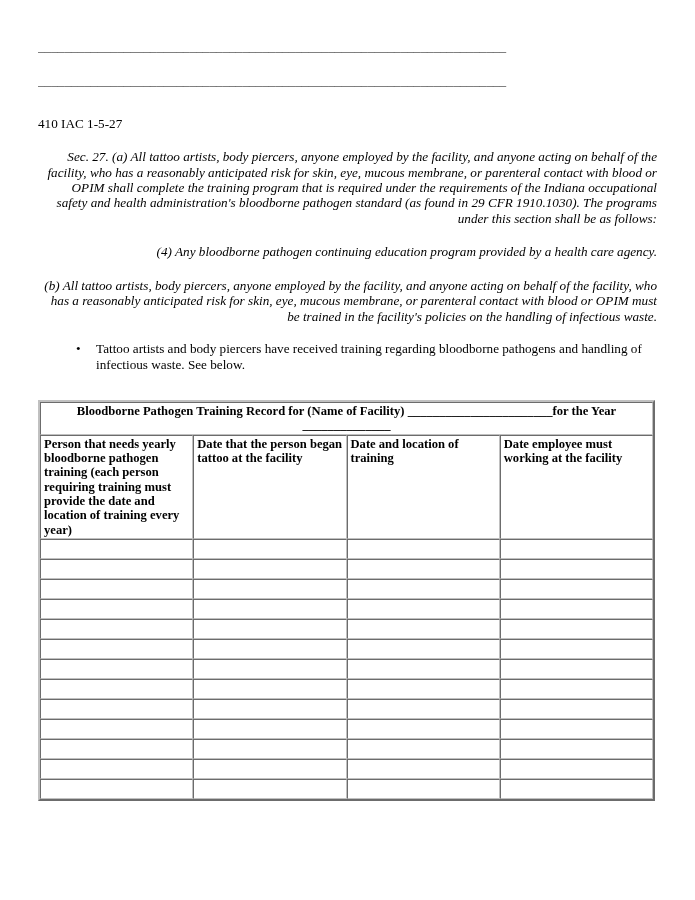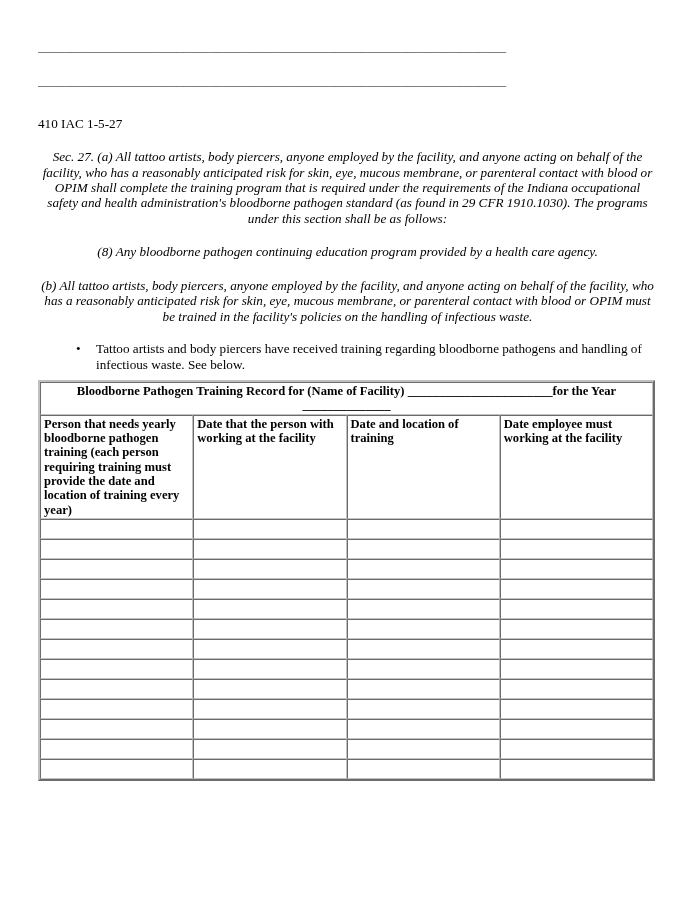--- a/index.html
+++ b/index.html
@@ -56,21 +56,21 @@
     line-height: 1.15;
     margin-top: 19px;
   }
 
   p.body-para {
     font-size: 13.2px;
     font-style: italic;
     line-height: 1.17;
     margin: 0;
     margin-top: 18px;
-    text-align: center;
+    text-align: right;
   }
 
   ul.bullets {
     margin: 0;
     margin-top: 17px;
     padding: 0;
     list-style: none;
   }
   ul.bullets li {
     position: relative;
@@ -82,21 +82,21 @@
   }
   ul.bullets li .bullet-dot {
     position: absolute;
     left: 38px;
     top: 0;
     font-size: 13.2px;
   }
 
   
   table.record-table {
-    margin-top: 8px;
+    margin-top: 28px;
     border-collapse: separate;
     border-spacing: 0;
     width: 617px;
     table-layout: fixed;
     background: #f9a8d4;
     border: 2px outset #c0c0c0;
     border-style: outset;
   }
   table.record-table td {
     border: 1px inset #c0c0c0;
@@ -140,40 +140,40 @@
 <div class="page">
   <div class="content">
 
     <div class="rule-line first">_______________________________________________________________________</div>
     <div class="rule-line second">_______________________________________________________________________</div>
 
     <div class="doc-id">410 IAC 1-5-27</div>
 
 
     <p class="body-para">Sec. 27. (a) All tattoo artists, body piercers, anyone employed by the facility, and anyone acting on behalf of the facility, who has a reasonably anticipated risk for skin, eye, mucous membrane, or parenteral contact with blood or OPIM shall complete the training program that is required under the requirements of the Indiana occupational safety and health administration's bloodborne pathogen standard (as found in 29 CFR 1910.1030). The programs under this section shall be as follows:</p>
-    <p class="body-para">(8) Any bloodborne pathogen continuing education program provided by a health care agency.</p>
+    <p class="body-para">(4) Any bloodborne pathogen continuing education program provided by a health care agency.</p>
     <p class="body-para">(b) All tattoo artists, body piercers, anyone employed by the facility, and anyone acting on behalf of the facility, who has a reasonably anticipated risk for skin, eye, mucous membrane, or parenteral contact with blood or OPIM must be trained in the facility's policies on the handling of infectious waste.</p>
 
     <ul class="bullets">
       <li>
         <span class="bullet-dot">•</span>
         <span>Tattoo artists and body piercers have received training regarding bloodborne pathogens and handling of infectious waste. See below.</span>
       </li>
     </ul>
 
     <table class="record-table">
       <tbody>
         <tr>
           <td class="title-cell" colspan="4">
             <span class="title-text">Bloodborne Pathogen Training Record for (Name of Facility) _______________________for the Year ______________</span>
           </td>
         </tr>
         <tr>
           <td class="head-cell col-1">Person that needs yearly bloodborne pathogen training (each person requiring training must provide the date and location of training every year)</td>
-          <td class="head-cell col-2">Date that the person with working at the facility</td>
+          <td class="head-cell col-2">Date that the person began tattoo at the facility</td>
           <td class="head-cell col-3">Date and location of training</td>
           <td class="head-cell col-4">Date employee must working at the facility</td>
         </tr>
         <tr class="blank-row">
             <td class="col-1"></td>
             <td class="col-2"></td>
             <td class="col-3"></td>
             <td class="col-4"></td>
           </tr>
         <tr class="blank-row">

